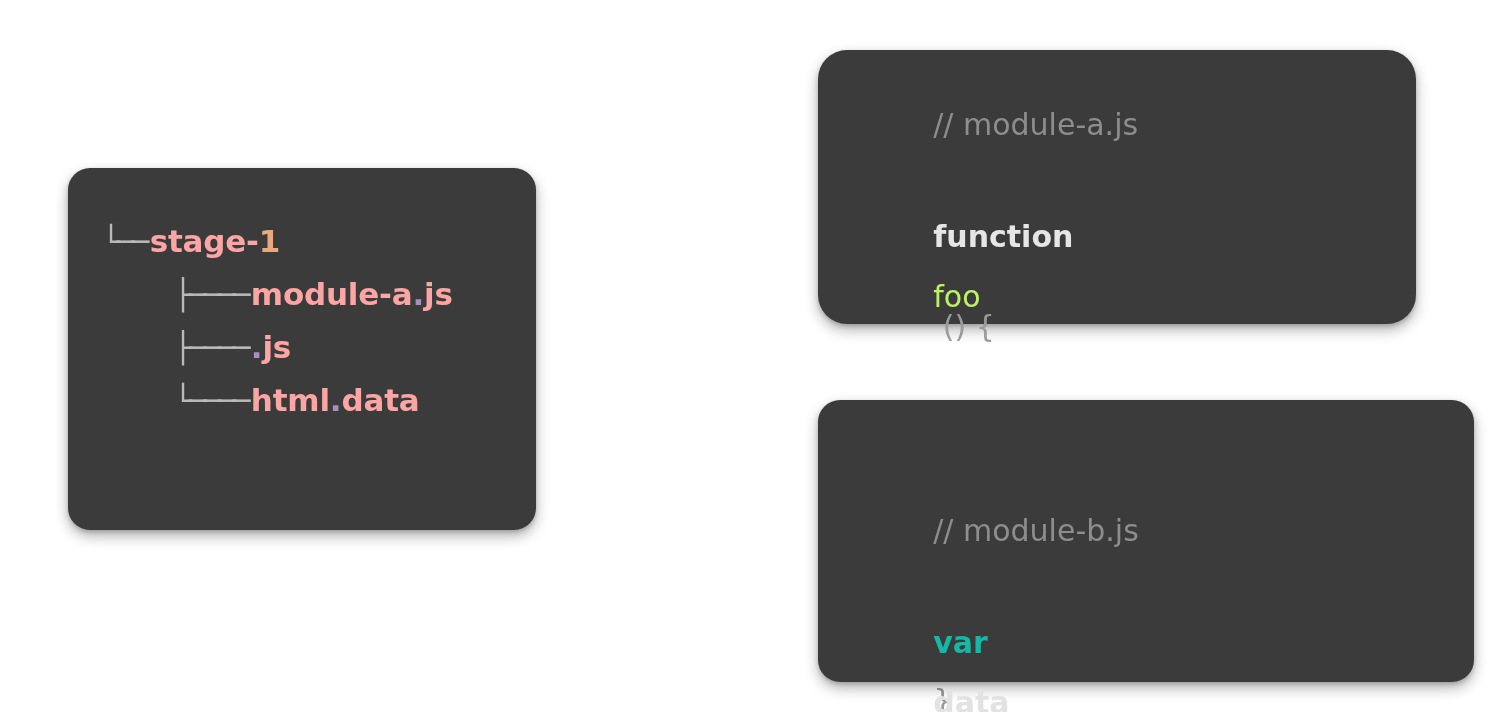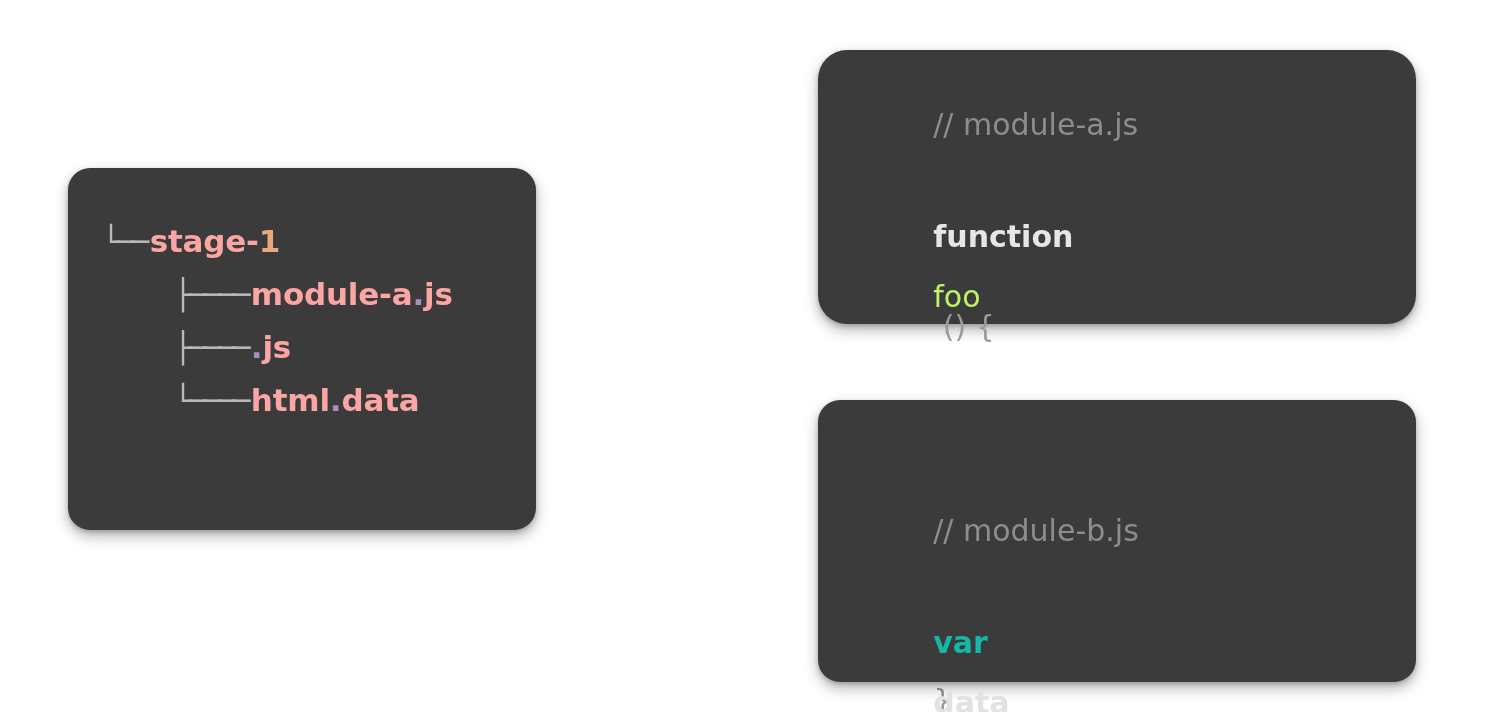--- a/index.html
+++ b/index.html
@@ -75,21 +75,21 @@
     left: 818px;
     top: 50px;
     width: 598px;
     height: 274px;
     padding: 30px 0 0 58px;
     border-radius: 29px;
   }
   #code-card-b {
     left: 818px;
     top: 400px;
-    width: 598px;
+    width: 656px;
     height: 282px;
     padding: 86px 0 0 58px;
   }
   .code-line {
     white-space: pre;
     margin-bottom: 22px;
     color: #dcdcdc;
   }
   .code-line.indent-1 { padding-left: 18px; }
 

